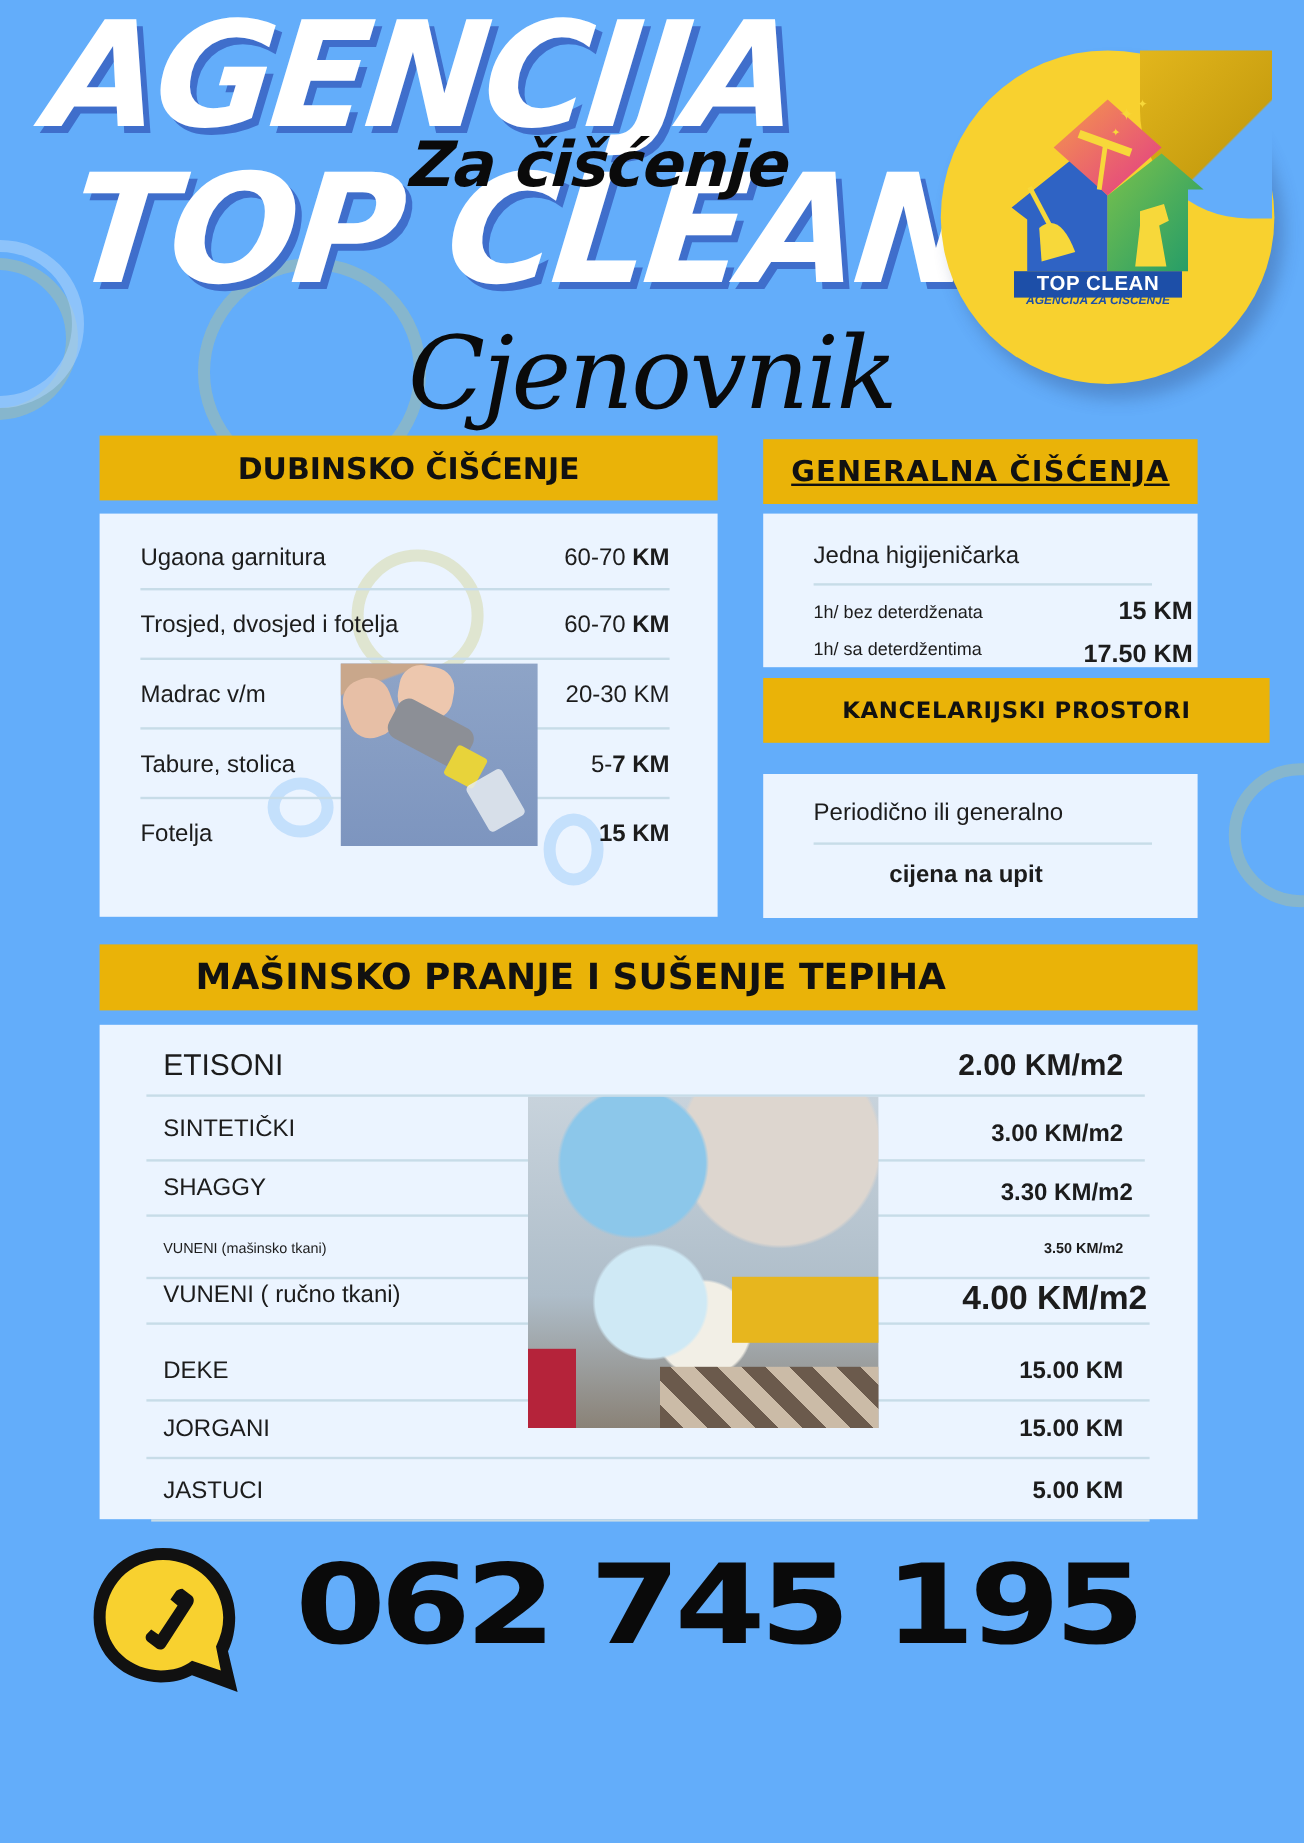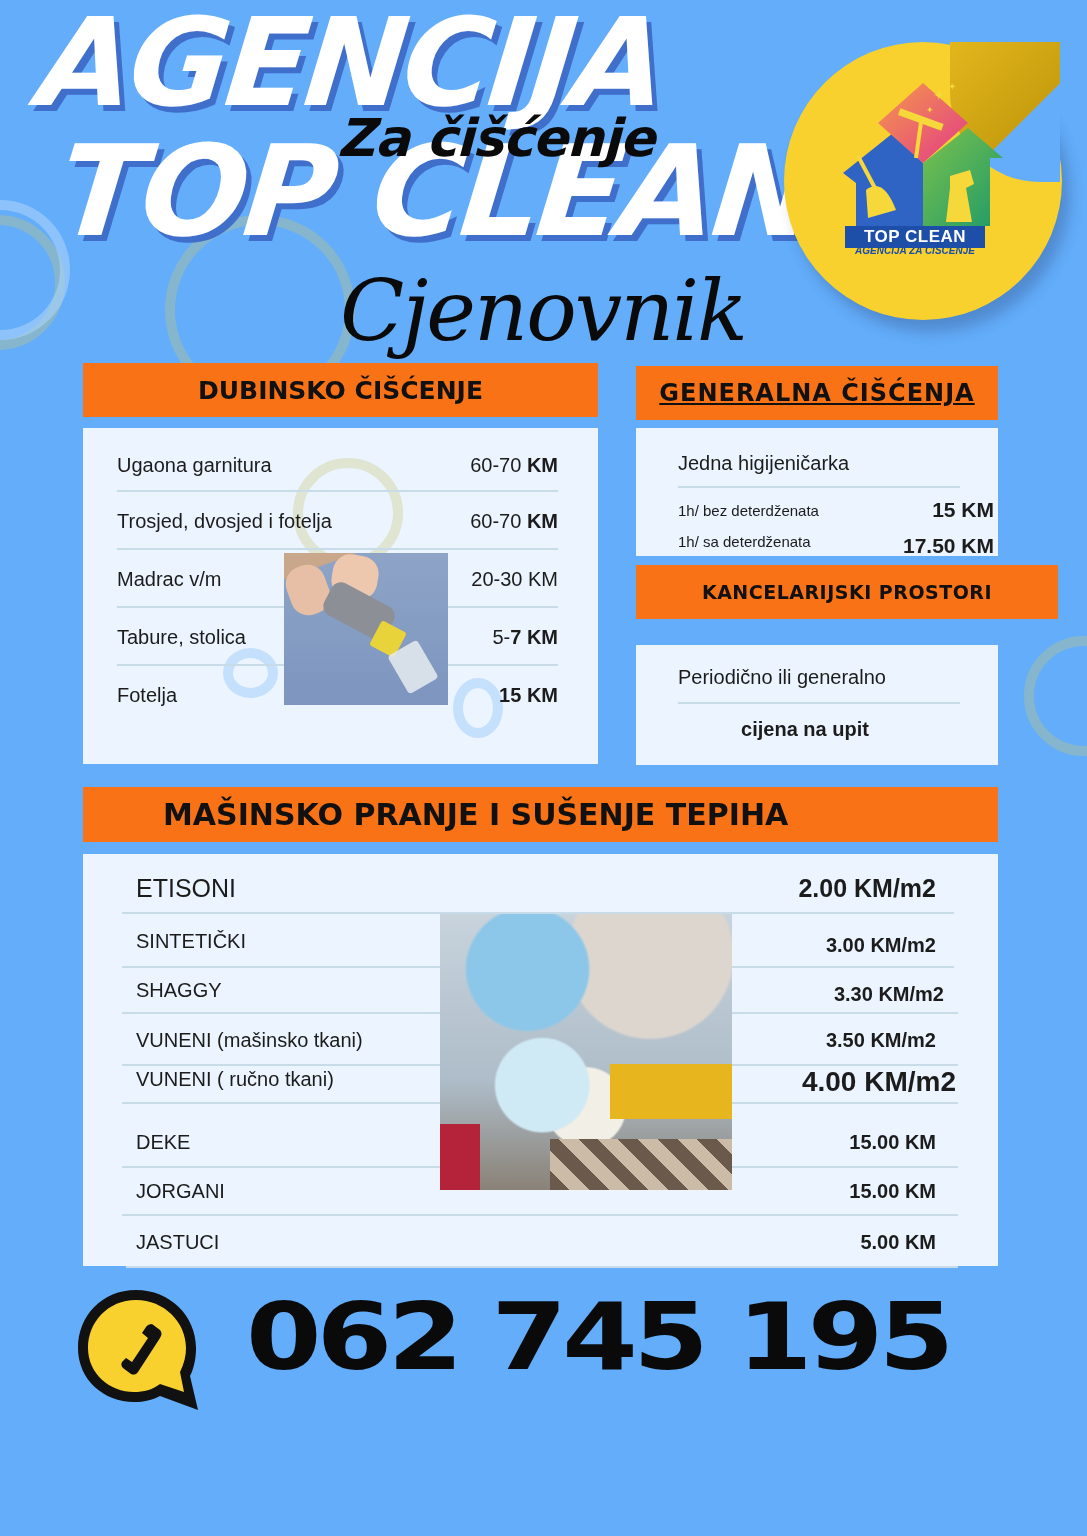--- a/index.html
+++ b/index.html
@@ -59,21 +59,21 @@
     background: #1d4fa8; color: #fff; font-weight: bold; font-size: 17px;
     text-align: center; line-height: 22px; letter-spacing: 0.5px;
   }
   .logo-sub {
     position: absolute; left: 840px; top: 245px; width: 150px;
     color: #1d4fa8; font-weight: bold; font-size: 10px; text-align: center; white-space: nowrap; font-style: italic;
   }
 
   
   .band {
-    position: absolute; background: #f97316; color: #111;
+    position: absolute; background: #eab308; color: #111;
     font-family: "DejaVu Sans", sans-serif; font-weight: bold;
     display: flex; align-items: center; justify-content: center; white-space: nowrap;
   }
   .card { position: absolute; background: rgba(240,247,255,0.96); }
   .row {
     position: absolute; display: flex; justify-content: space-between; align-items: center;
     border-bottom: 2px solid #c7dce8; font-size: 20px; color: #1c1c1c;
   }
   .row.noline { border-bottom: none; }
   .price { font-weight: normal; }
@@ -215,21 +215,21 @@
 </div>
 <div class="card" style="left:636px;top:428px;width:362px;height:128px;"></div>
 <div class="row" style="left:678px;top:440px;width:282px;height:48px;">
   <span>Jedna higijeničarka</span>
 </div>
 <div class="abs" style="left:678px;top:498px;width:316px;font-size:15px;display:flex;justify-content:space-between;align-items:center;">
   <span>1h/ bez deterdženata</span>
   <b style="font-size:21px;">15 KM</b>
 </div>
 <div class="abs" style="left:678px;top:524px;width:316px;font-size:15px;display:flex;justify-content:space-between;align-items:center;">
-  <span>1h/ sa  deterdženata</span>
+  <span>1h/ sa  deterdžentima</span>
   <b style="font-size:21px;margin-top:10px;">17.50 KM</b>
 </div>
 
 <div class="band" style="left:636px;top:565px;width:422px;height:54px;font-size:19px;letter-spacing:0.5px;">
   <span>KANCELARIJSKI PROSTORI</span>
 </div>
 <div class="card" style="left:636px;top:645px;width:362px;height:120px;"></div>
 <div class="row" style="left:678px;top:652px;width:282px;height:52px;">
   <span>Periodično ili generalno</span>
 </div>
@@ -245,21 +245,21 @@
   <b>2.00 KM/m2</b>
 </div>
 <div class="row" style="left:122px;top:916px;width:832px;height:52px;font-size:20px;padding:0 18px 0 14px;">
   <span>SINTETIČKI</span>
   <b style="margin-top:8px;">3.00 KM/m2</b>
 </div>
 <div class="row" style="left:122px;top:968px;width:836px;height:46px;font-size:20px;padding:0 14px 0 14px;">
   <span>SHAGGY</span>
   <b style="margin-top:8px;">3.30 KM/m2</b>
 </div>
-<div class="row" style="left:122px;top:1016px;width:836px;height:50px;font-size:20px;padding:0 22px 0 14px;">
+<div class="row" style="left:122px;top:1016px;width:836px;height:50px;font-size:12px;padding:0 22px 0 14px;">
   <span>VUNENI (mašinsko tkani)</span>
   <b>3.50 KM/m2</b>
 </div>
 <div class="row" style="left:122px;top:1056px;width:836px;height:48px;font-size:20px;padding:0 2px 0 14px;">
   <span>VUNENI ( ručno tkani)</span>
   <b style="font-size:28px;margin-top:5px;">4.00 KM/m2</b>
 </div>
 <div class="row" style="left:122px;top:1118px;width:836px;height:50px;font-size:20px;padding:0 22px 0 14px;">
   <span>DEKE</span>
   <b>15.00 KM</b>

